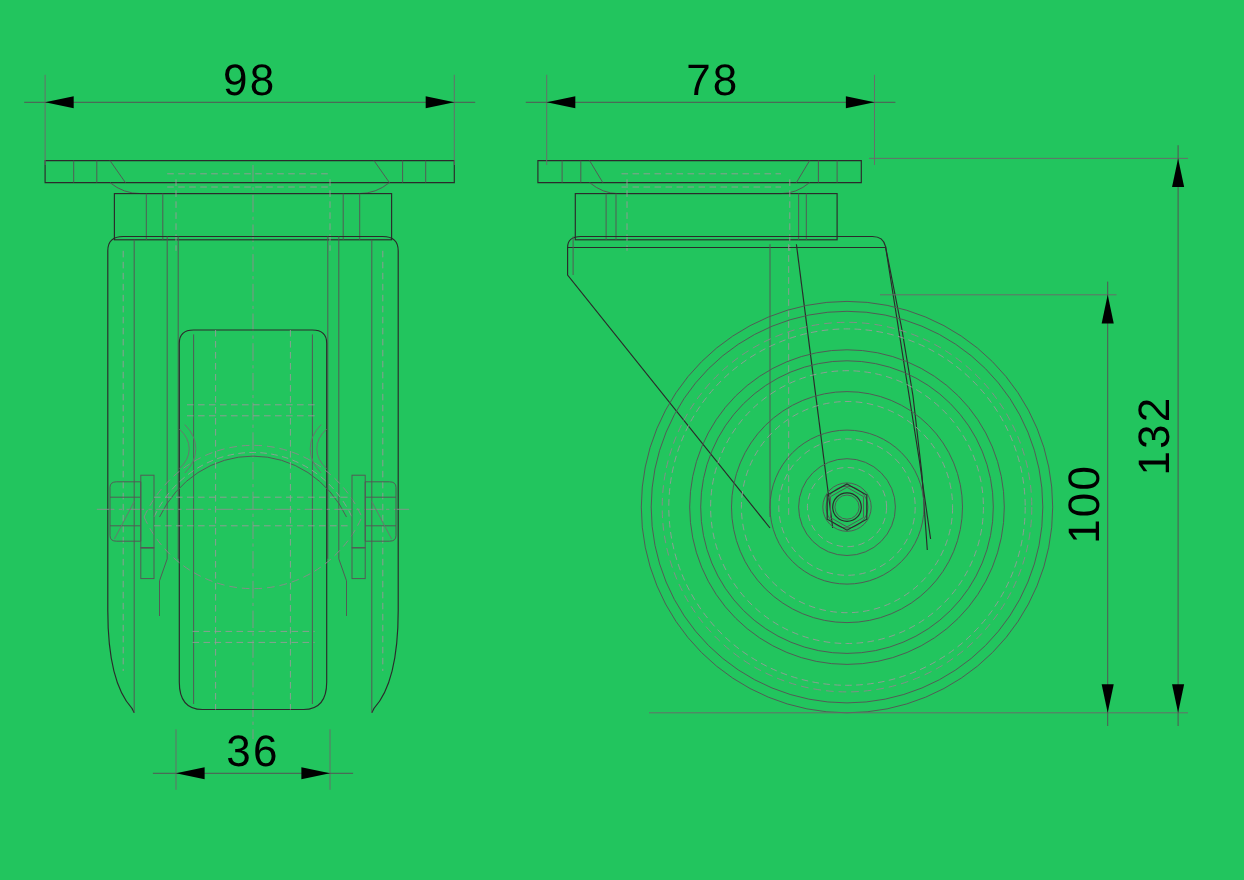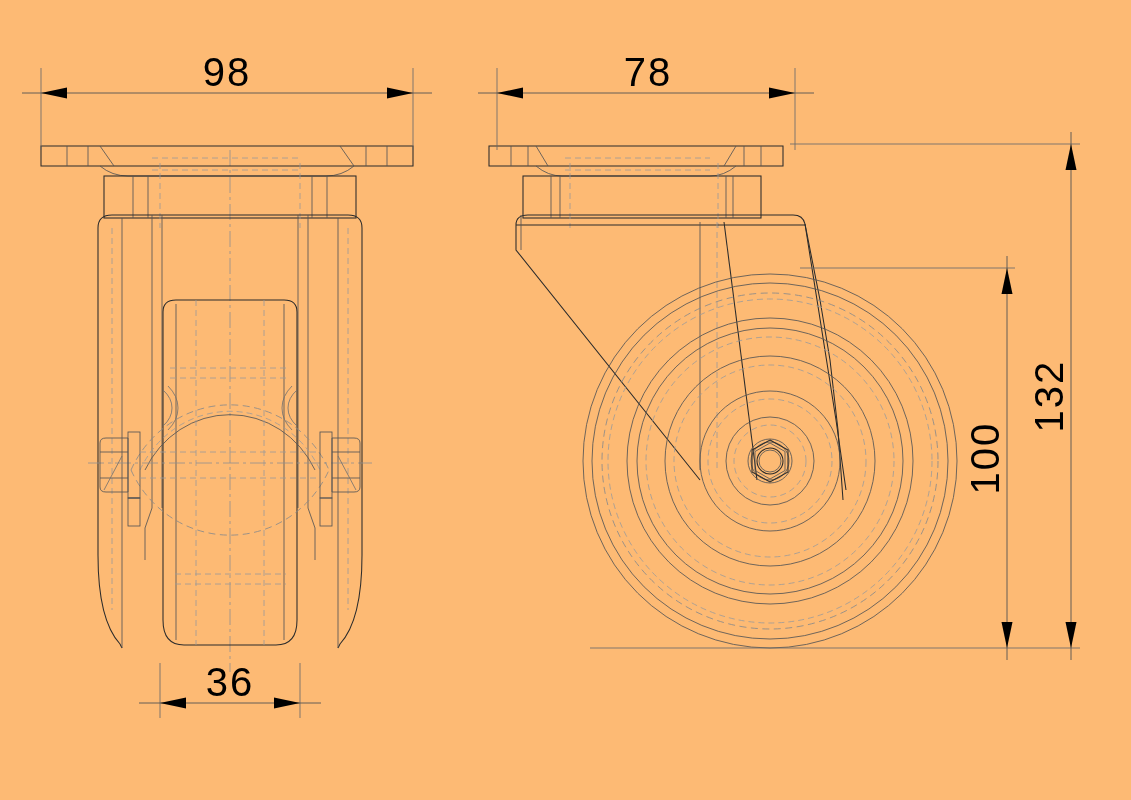--- a/index.html
+++ b/index.html
@@ -11,21 +11,21 @@
   body {
     width: 1131px;
     height: 800px;
     overflow: hidden;
     font-family: "Liberation Sans", sans-serif;
   }
   #drawing-root {
     position: relative;
     width: 1131px;
     height: 800px;
-    background: #fdba74;
+    background: #22c55e;
   }
   svg.sheet {
     position: absolute;
     top: 0;
     left: 0;
     width: 1131px;
     height: 800px;
     display: block;
   }
   

